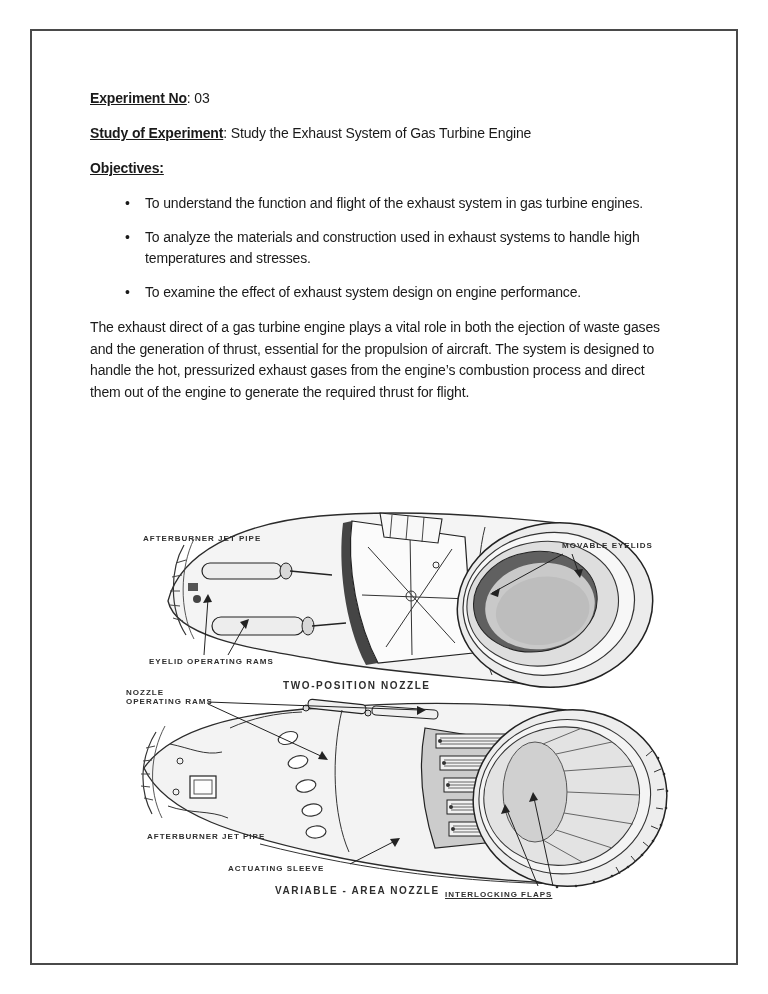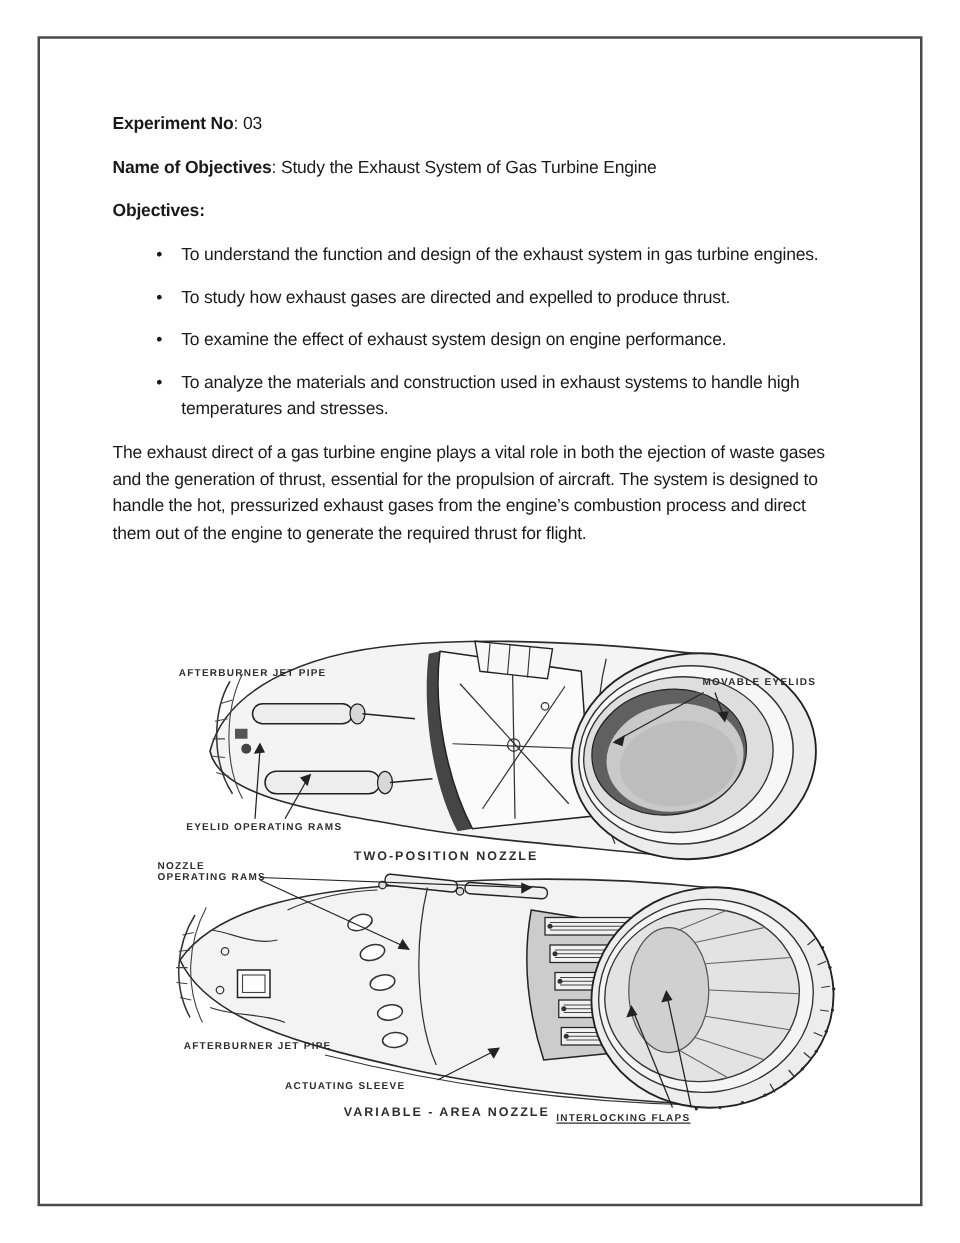--- a/index.html
+++ b/index.html
@@ -10,21 +10,21 @@
   }
   .page-border {
     position:absolute; left:30px; top:29px; width:708px; height:936px;
     border:2px solid #4a4a4a; background:#ffffff;
   }
   .doc {
     position:absolute; left:90px; top:88px; width:600px;
     font-size:14px; letter-spacing:-0.15px; line-height:21px;
   }
   .doc .block { margin:0 0 14px 0; }
-  .bold-ul { font-weight:bold; }
+  .bold-ul { font-weight:bold; text-decoration:underline; }
   ul.objectives { list-style:none; margin:0 0 14px 0; padding-left:55px; width:595px; }
   ul.objectives li { position:relative; margin-bottom:13px; line-height:21px; }
   ul.objectives li::before {
     content:"\2022"; position:absolute; left:-20px; top:0; font-size:14px; color:#1a1a1a;
   }
   .para-line { white-space:nowrap; line-height:21.5px; }
   .figure { position:absolute; }
   .figure svg { position:absolute; left:0; top:0; }
   .fig-label {
     position:absolute; font-size:8px; font-weight:700; letter-spacing:1px;
@@ -37,29 +37,28 @@
   .two-line { text-align:left; line-height:9px; }
 </style>
 </head>
 <body>
 
 <div class="page-border"></div>
 
 <div class="doc">
   <p class="block"><span class="bold-ul">Experiment No</span><span>: 03</span></p>
 
-  <p class="block"><span class="bold-ul">Name of Objectives</span><span>: Study the Exhaust System of Gas Turbine Engine</span></p>
+  <p class="block"><span class="bold-ul">Study of Experiment</span><span>: Study the Exhaust System of Gas Turbine Engine</span></p>
 
   <p class="block"><span class="bold-ul">Objectives:</span></p>
 
   <ul class="objectives">
-    <li>To understand the function and design of the exhaust system in gas turbine engines.</li>
-    <li>To study how exhaust gases are directed and expelled to produce thrust.</li>
+    <li>To understand the function and flight of the exhaust system in gas turbine engines.</li>
+    <li>To analyze the materials and construction used in exhaust systems to handle high temperatures and stresses.</li>
     <li>To examine the effect of exhaust system design on engine performance.</li>
-    <li>To analyze the materials and construction used in exhaust systems to handle high temperatures and stresses.</li>
   </ul>
 
 
   <div class="block">
     <div class="para-line">The exhaust direct of a gas turbine engine plays a vital role in both the ejection of waste gases</div>
     <div class="para-line">and the generation of thrust, essential for the propulsion of aircraft. The system is designed to</div>
     <div class="para-line">handle the hot, pressurized exhaust gases from the engine’s combustion process and direct</div>
     <div class="para-line">them out of the engine to generate the required thrust for flight.</div>
   </div>
 </div>

